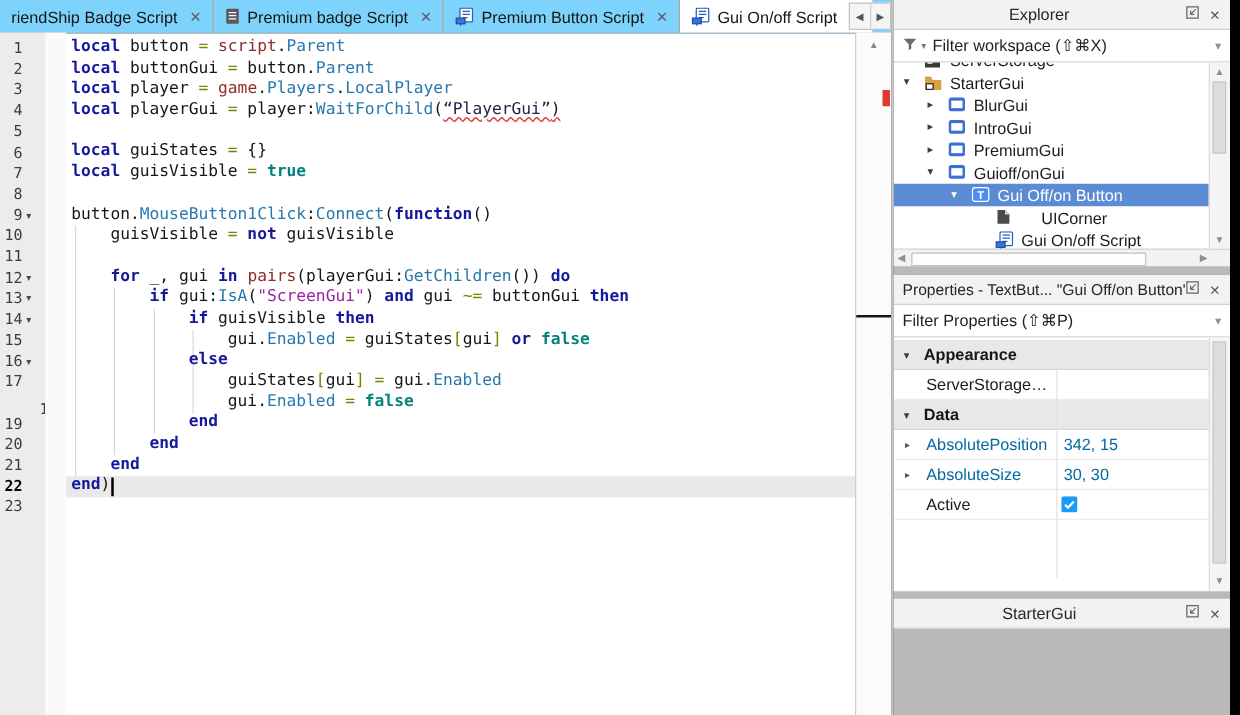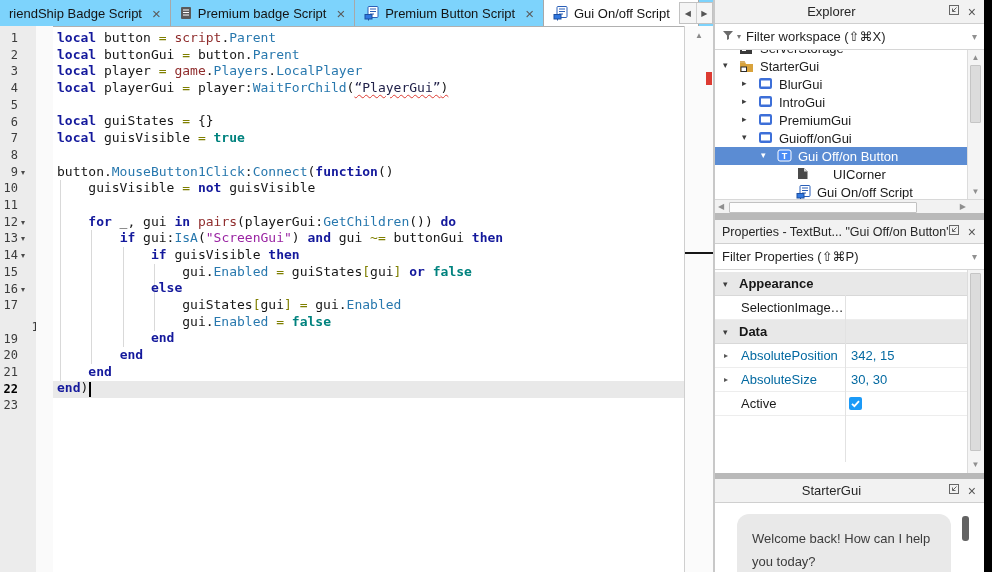--- a/index.html
+++ b/index.html
@@ -317,21 +317,21 @@
       <span>Filter Properties (⇧⌘P)</span>
       <span class="dd">▾</span>
     </div>
     <div id="propcontent">
       <div id="proprows">
           <div class="psec">
             <span class="pcaret">▾</span>
             <span>Appearance</span>
           </div>
           <div class="prow">
-            <span class="plabel">SelectionImage…</span>
+            <span class="plabel">ServerStorage…</span>
             <span class="pval"></span>
           </div>
           <div class="psec">
             <span class="pcaret">▾</span>
             <span>Data</span>
           </div>
           <div class="prow ro">
             <span class="pexp">▸</span>
             <span class="plabel">AbsolutePosition</span>
             <span class="pval">342, 15</span>
@@ -359,18 +359,14 @@
     <div class="panel-h" id="asst-header">
       <div class="ptitle-c">StarterGui</div>
       <div class="ph-ic">
         <span class="dockic"><svg width="12" height="12">
               <rect x="1.5" y="1.5" width="9" height="9" fill="none" stroke="#666"></rect>
               <path d="M8.5 3.5 L4.5 7.5 M4.5 7.5 h3 M4.5 7.5 v-3" stroke="#666" fill="none"></path>
             </svg></span>
         <span class="ph-x">×</span>
       </div>
     </div>
-    <div id="asst-body">
-      <div id="bubble">Welcome back! How can I help you today?</div>
-      <div id="asst-thumb"></div>
-    </div>
   </div>
 </div>
 
 </body></html>

